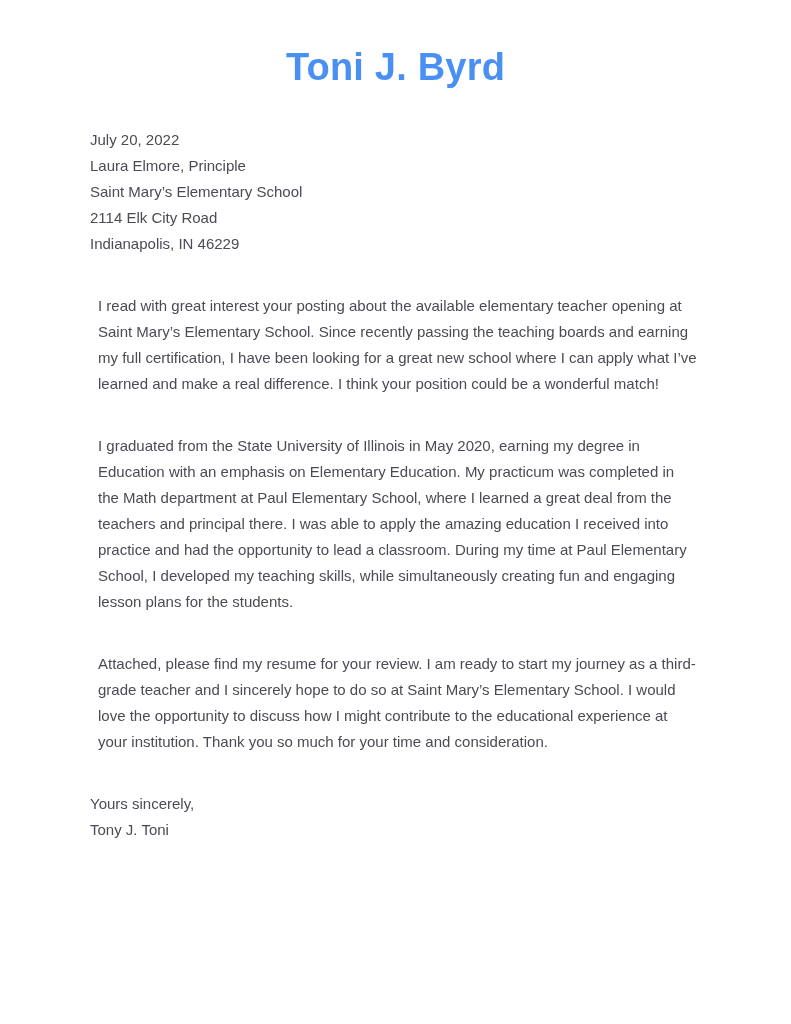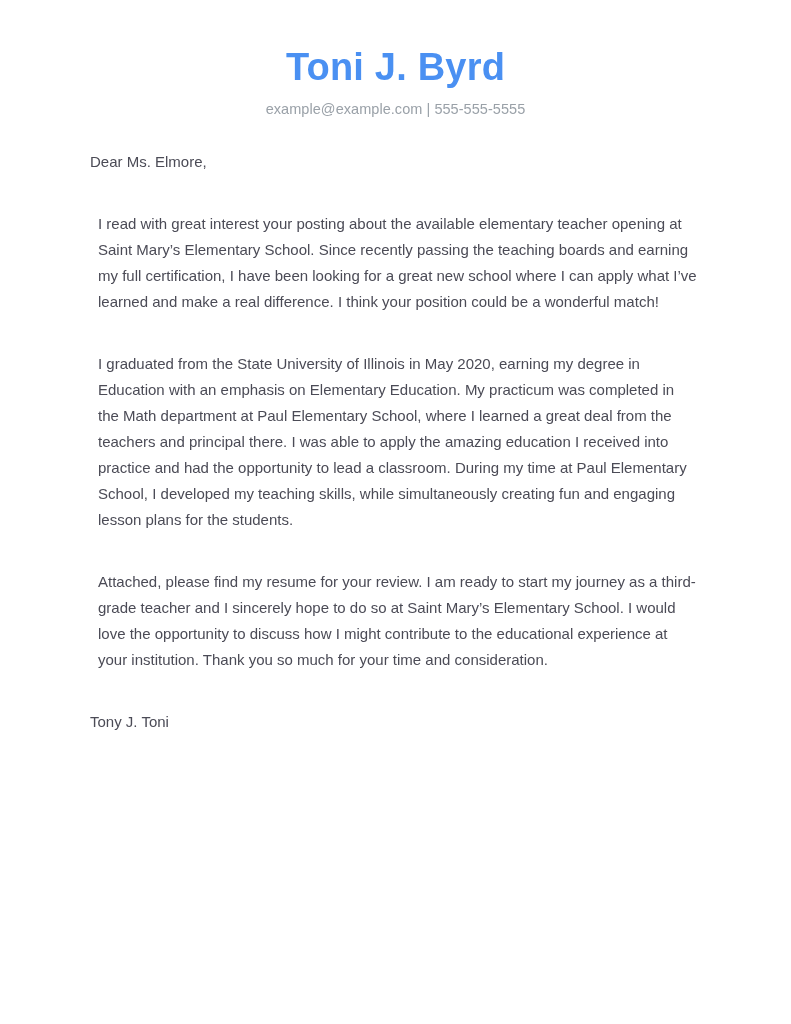--- a/index.html
+++ b/index.html
@@ -85,32 +85,38 @@
     line-height: 26px;
   }
 </style>
 </head>
 <body>
 
 <div class="page">
 
   <header class="letterhead">
     <h1 class="candidate-name">Toni J. Byrd</h1>
-    <p class="contact-line">example@example.com | 555-555-5555</p>
   </header>
 
   <div class="letter-body">
 
+    <section class="recipient-block">
+      <p class="recipient-line">July 20, 2022</p>
+      <p class="recipient-line">Laura Elmore, Principle</p>
+      <p class="recipient-line">Saint Mary’s Elementary School</p>
+      <p class="recipient-line">2114 Elk City Road</p>
+      <p class="recipient-line">Indianapolis, IN 46229</p>
+    </section>
 
-    <p class="salutation">Dear Ms. Elmore,</p>
 
     <p class="letter-paragraph">I read with great interest your posting about the available elementary teacher opening at Saint Mary’s Elementary School. Since recently passing the teaching boards and earning my full certification, I have been looking for a great new school where I can apply what I’ve learned and make a real difference. I think your position could be a wonderful match!</p>
 
     <p class="letter-paragraph">I graduated from the State University of Illinois in May 2020, earning my degree in Education with an emphasis on Elementary Education. My practicum was completed in the Math department at Paul Elementary School, where I learned a great deal from the teachers and principal there. I was able to apply the amazing education I received into practice and had the opportunity to lead a classroom. During my time at Paul Elementary School, I developed my teaching skills, while simultaneously creating fun and engaging lesson plans for the students.</p>
 
     <p class="letter-paragraph">Attached, please find my resume for your review. I am ready to start my journey as a third-grade teacher and I sincerely hope to do so at Saint Mary’s Elementary School. I would love the opportunity to discuss how I might contribute to the educational experience at your institution. Thank you so much for your time and consideration.</p>
 
     <section class="closing-block">
+      <p class="closing-line">Yours sincerely,</p>
       <p class="closing-line">Tony J. Toni</p>
     </section>
 
   </div>
 </div>
 
 </body></html>

